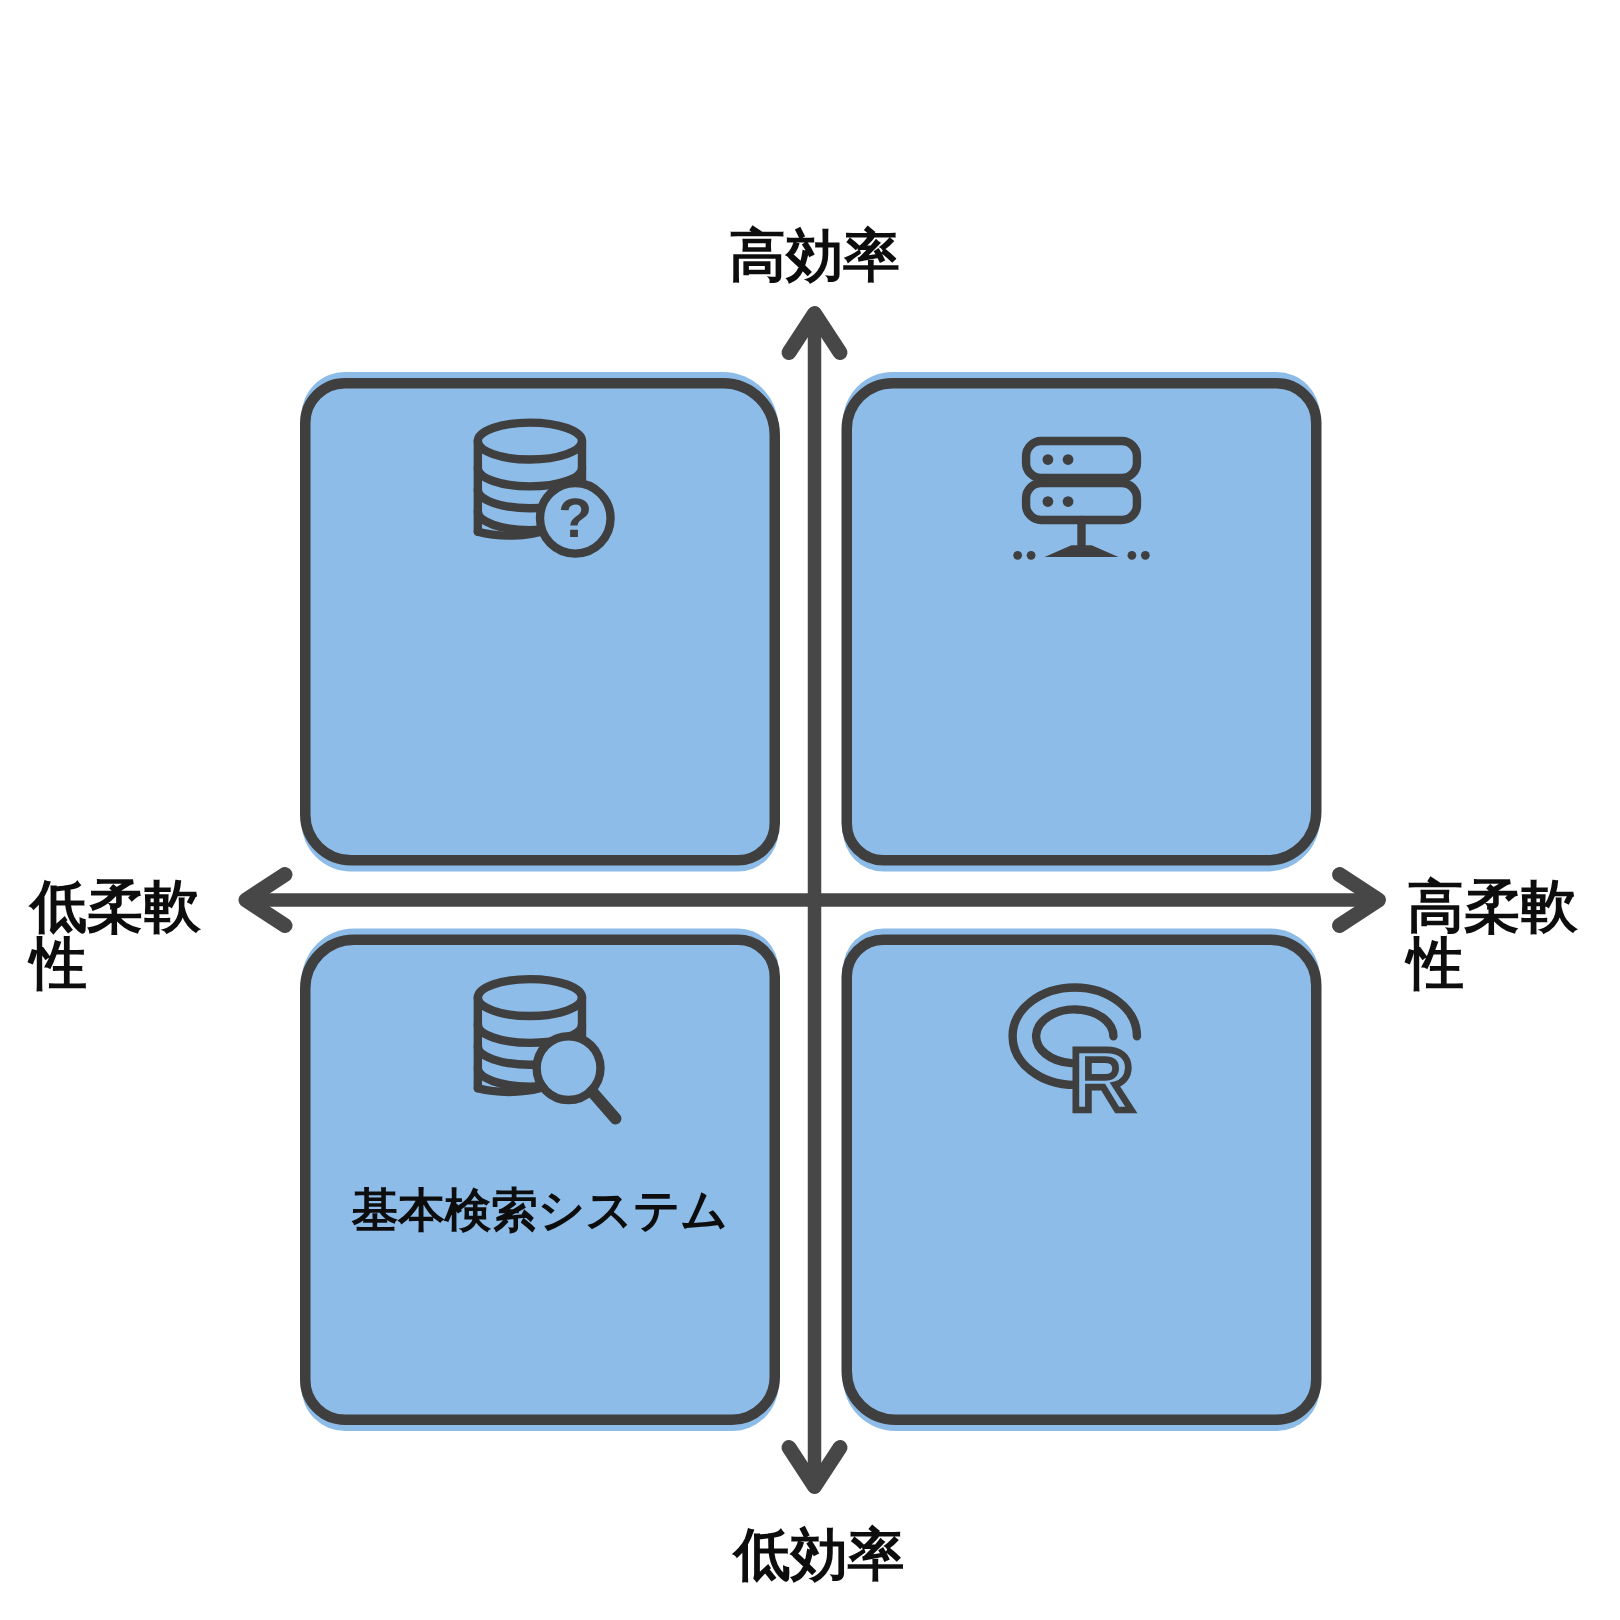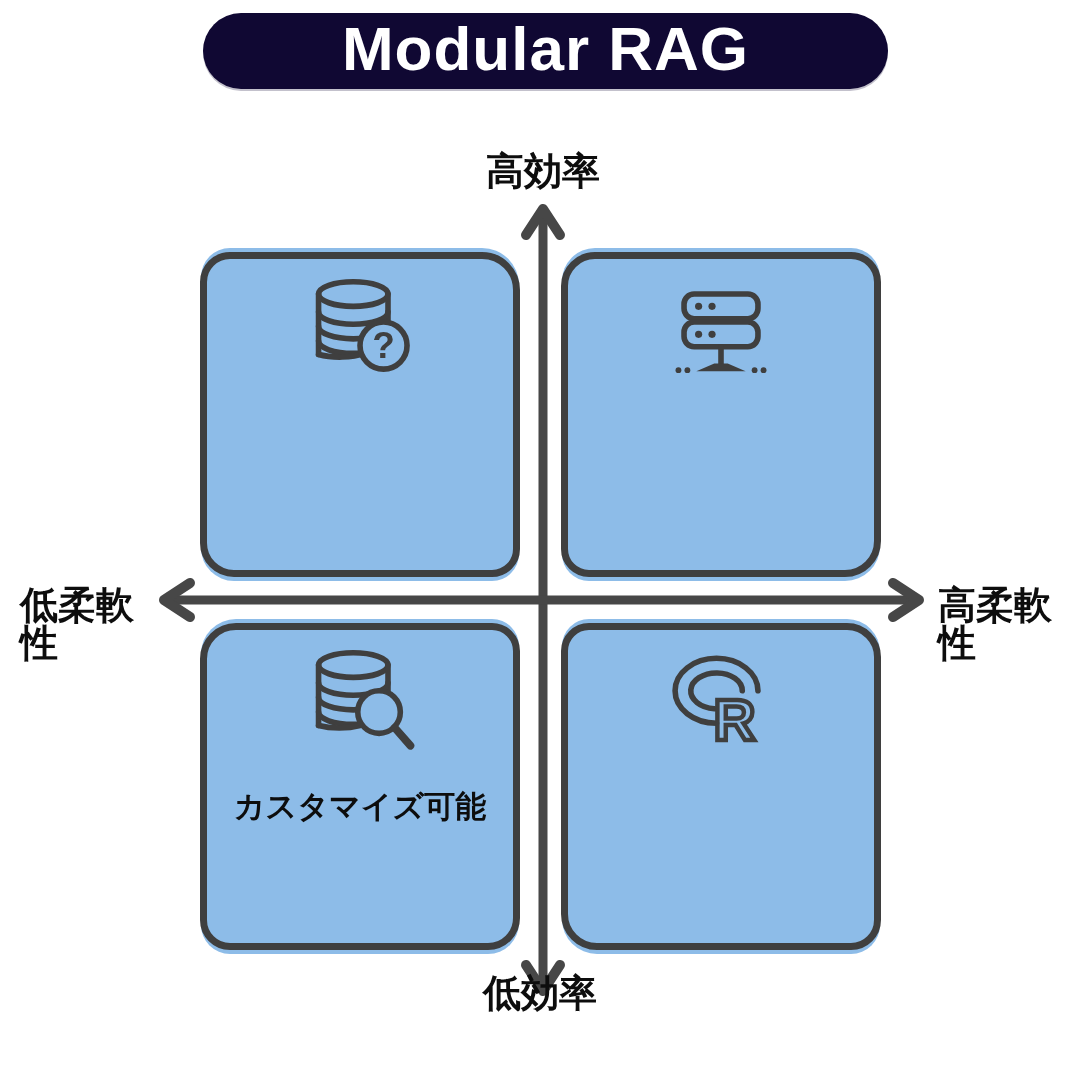--- a/index.html
+++ b/index.html
@@ -39,21 +39,21 @@
   
   .axis-label {
     position: absolute;
     font-size: 38px;
     font-weight: 700;
     color: var(--label-text, #0d0d0d);
     line-height: 1;
     z-index: 2;
   }
   .axis-label.top    { left: 483px; top: 152px; width: 120px; text-align: center; }
-  .axis-label.bottom { left: 483px; top: 974px; width: 120px; text-align: left; }
+  .axis-label.bottom { left: 483px; top: 1018px; width: 120px; text-align: right; }
   .axis-label.left   { left: 20px;  top: 586px; width: 128px; }
   .axis-label.right  { left: 938px; top: 586px; width: 128px; text-align: left; }
   
   .quad {
     position: absolute;
     width: 320px; height: 325px;
     background: var(--quadrant-fill, #8dbce8);
     border: 7px solid var(--quadrant-border, #3f3f3f);
     box-sizing: border-box;
     display: flex; flex-direction: column; align-items: center;
@@ -79,23 +79,20 @@
     white-space: pre-line;
     line-height: 1.35;
     max-width: 290px;
   }
 </style>
 </head>
 <body>
 
 <div class="canvas">
 
-  <div class="title-pill">
-    <span>Modular RAG</span>
-  </div>
 
   <svg class="axes" viewBox="0 0 1080 1080">
     <g stroke="var(--axis, #474747)" fill="none" stroke-linecap="round" stroke-linejoin="round">
       <path d="M543,213 L543,987" stroke-width="9"></path>
       <path d="M168,600 L915,600" stroke-width="9"></path>
       <path d="M526,235 L543,209 L560,235" stroke-width="10"></path>
       <path d="M526,965 L543,991 L560,965" stroke-width="10"></path>
       <path d="M190,583 L164,600 L190,617" stroke-width="10"></path>
       <path d="M893,583 L919,600 L893,617" stroke-width="10"></path>
     </g>
@@ -150,21 +147,21 @@
         <path d="M13,17 L13,71"></path>
         <path d="M75,17 L75,42"></path>
         <path d="M13,33 A31,11 0 0 0 75,33"></path>
         <path d="M13,46 A31,11 0 0 0 75,46"></path>
         <path d="M13,59 A31,11 0 0 0 75,59"></path>
         <path d="M13,71 A31,11 0 0 0 50,71"></path>
         <circle cx="67" cy="59" r="19" fill="var(--quadrant-fill, #8dbce8)"></circle>
         <path d="M81,73 L95,89" stroke-width="7"></path>
       </g>
     </svg>
-    <div class="quad-label">カスタマイズ可能</div>
+    <div class="quad-label">基本検索システム</div>
   </div>
 
   <div class="quad br">
     <svg class="icon" viewBox="0 0 100 100">
       <g stroke="var(--icon-stroke, #3f3f3f)" stroke-width="5" fill="none" stroke-linecap="round">
         <path d="M46,69 A37,29 0 1 1 83,40"></path>
         <path d="M44,56 A23,16 0 1 1 69,40"></path>
       </g>
       <text x="62" y="84" text-anchor="middle" font-size="52" font-weight="800" fill="none" stroke="var(--icon-stroke, #3f3f3f)" stroke-width="4">R</text>
     </svg>

